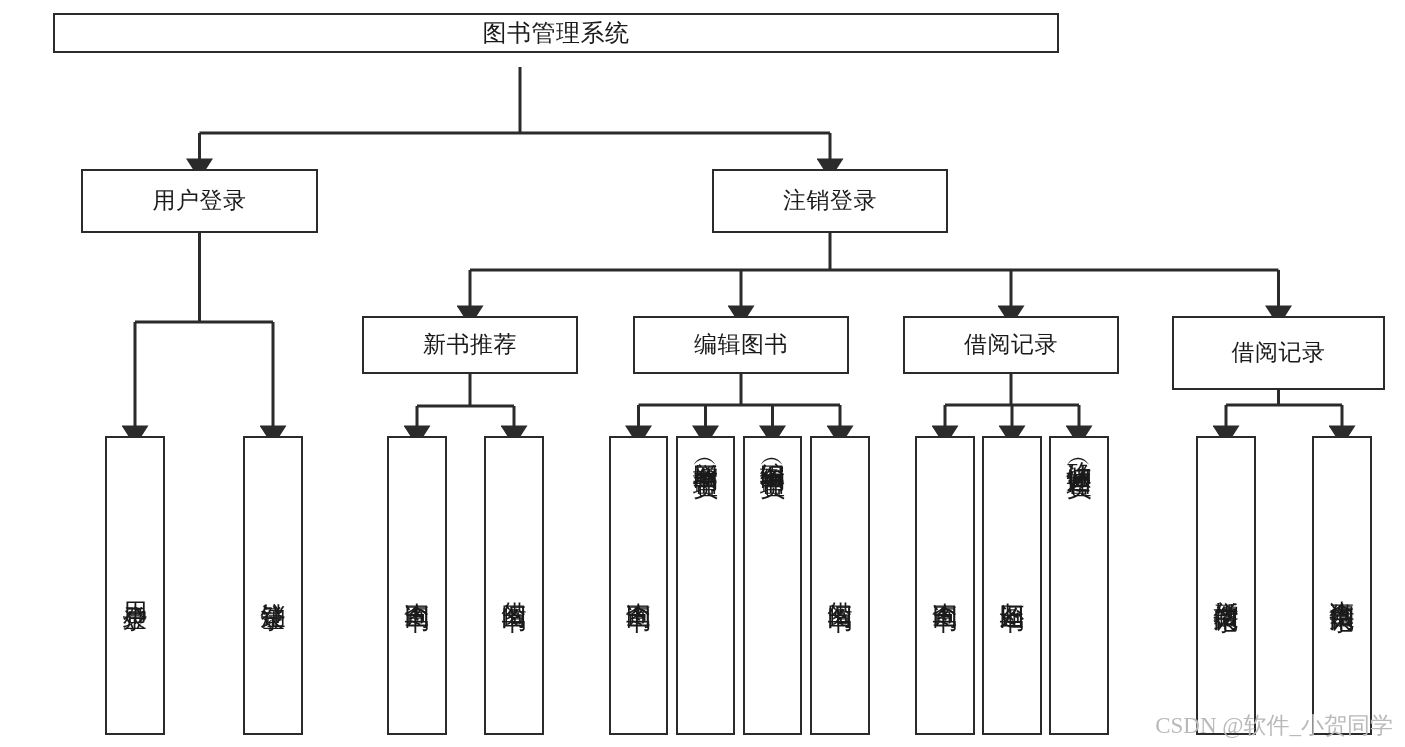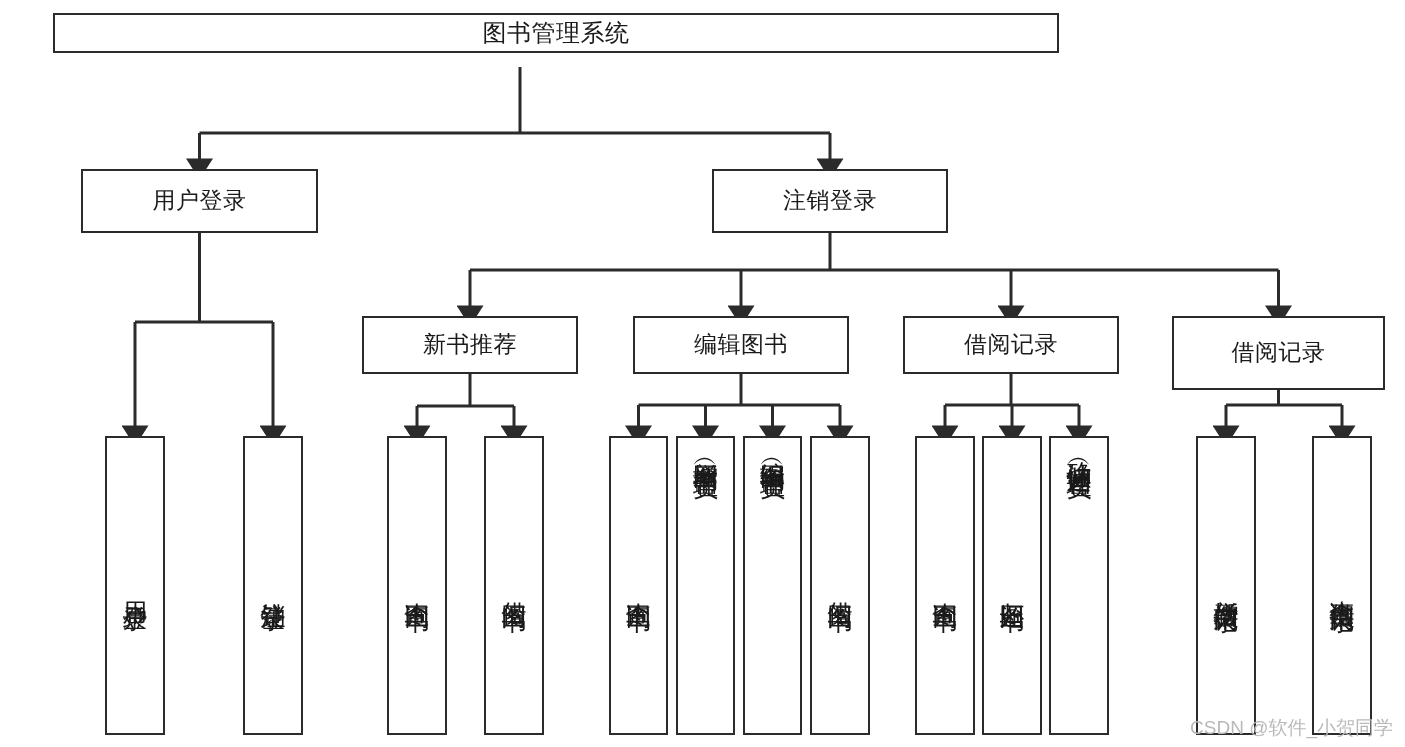--- a/index.html
+++ b/index.html
@@ -63,25 +63,25 @@
     margin: 0 auto;
   }
   .node.vertical.centered {
     align-items: center;
     padding-top: 0;
   }
   #watermark {
     position: absolute;
     right: 12px;
     bottom: 6px;
-    font-size: 19px;
+    font-size: 23px;
     color: #b9b9b9;
     white-space: nowrap;
     z-index: 5;
-    font-family: Liberation Sans, sans-serif;
+    font-family: Liberation Serif, serif;
   }
 </style>
 </head>
 <body>
 
 <div id="diagram-root">
 
   <svg id="edge-layer" viewBox="0 0 1405 747" xmlns="http://www.w3.org/2000/svg">
     <defs>
       <marker id="arrowhead" markerWidth="9" markerHeight="9" refX="3.2" refY="4.5" orient="auto" markerUnits="strokeWidth">

